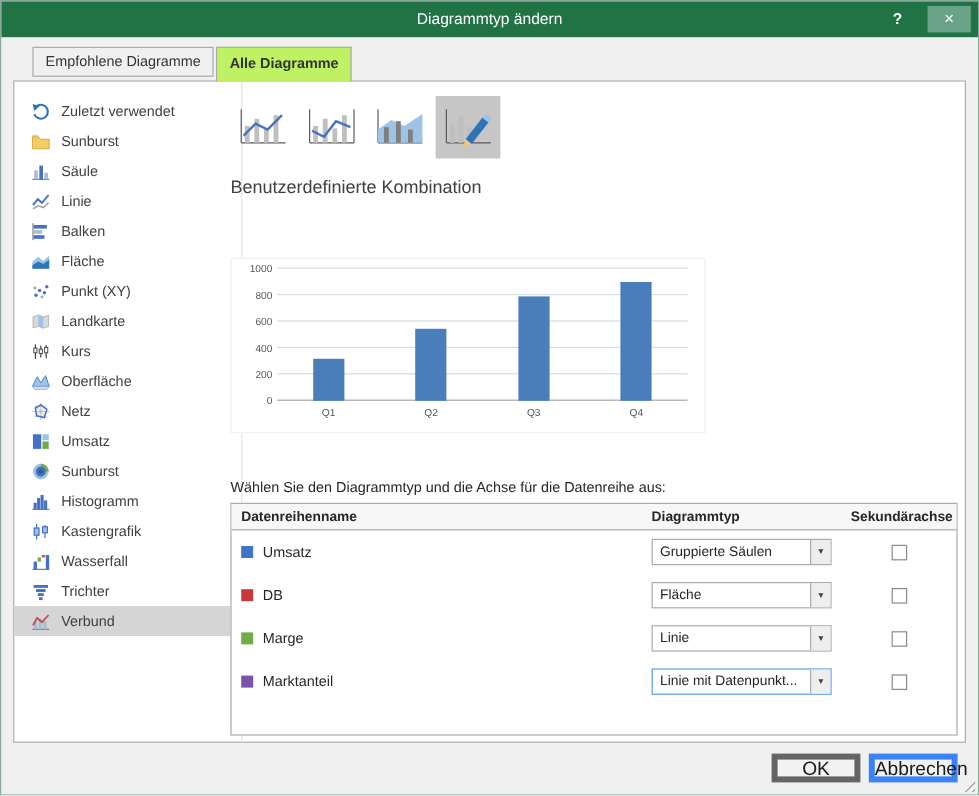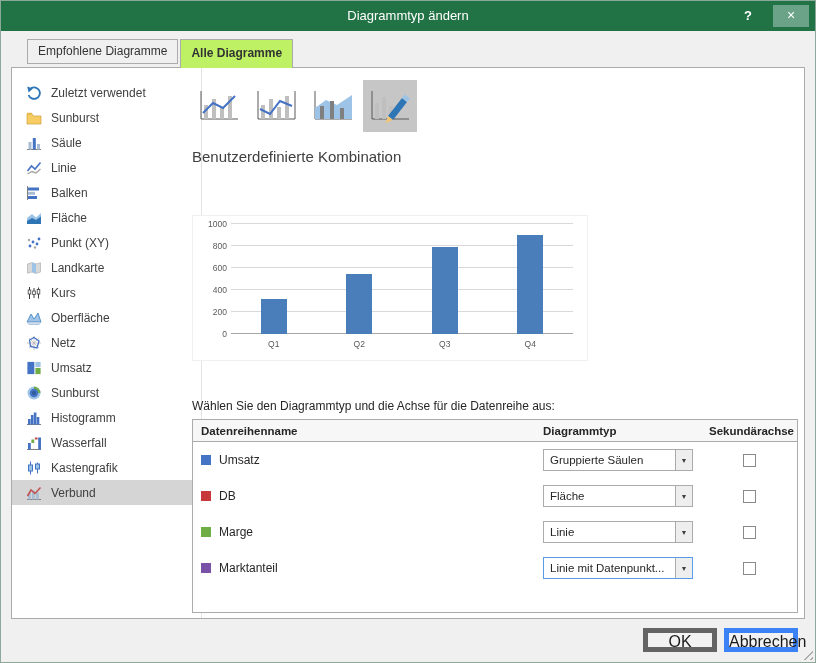--- a/index.html
+++ b/index.html
@@ -242,41 +242,54 @@
                 <rect x="7.8" y="2.5" width="2.6" height="12"></rect>
                 <rect x="10.7" y="7" width="2.6" height="7.5"></rect>
               </g>
             </svg>
           </span>
           <span class="side-label">Histogramm</span>
         </div>
         <div class="side-item">
           <span class="side-icon">
             <svg viewBox="0 0 16 16">
+              <g stroke="#4472c4" stroke-width="1" fill="#9dc3e6">
+                <line x1="4.5" y1="1.5" x2="4.5" y2="14.5"></line>
+                <rect x="2.5" y="5" width="4" height="6"></rect>
+                <line x1="11.5" y1="2.5" x2="11.5" y2="13.5"></line>
+                <rect x="9.5" y="4" width="4" height="5"></rect>
+              </g>
+            </svg>
+          </span>
+          <span class="side-label">Kastengrafik</span>
+        </div>
+        <div class="side-item">
+          <span class="side-icon">
+            <svg viewBox="0 0 16 16">
               <line x1="1" y1="14.5" x2="15" y2="14.5" stroke="#7f7f7f"></line>
               <rect x="2" y="8" width="2.8" height="6.5" fill="#4472c4"></rect>
               <rect x="5.4" y="4.5" width="2.8" height="3.5" fill="#70ad47"></rect>
               <rect x="8.8" y="2.5" width="2.8" height="2" fill="#c0504d"></rect>
               <rect x="12.2" y="2.5" width="2.8" height="12" fill="#4472c4"></rect>
             </svg>
           </span>
           <span class="side-label">Wasserfall</span>
         </div>
         <div class="side-item">
           <span class="side-icon">
             <svg viewBox="0 0 16 16">
-              <g stroke="#4472c4" stroke-width="1" fill="#9dc3e6">
-                <line x1="4.5" y1="1.5" x2="4.5" y2="14.5"></line>
-                <rect x="2.5" y="5" width="4" height="6"></rect>
-                <line x1="11.5" y1="2.5" x2="11.5" y2="13.5"></line>
-                <rect x="9.5" y="4" width="4" height="5"></rect>
-              </g>
-            </svg>
-          </span>
-          <span class="side-label">Kastengrafik</span>
+              <g fill="#4472c4">
+                <rect x="2" y="2.5" width="12" height="2.4"></rect>
+                <rect x="4" y="5.9" width="8" height="2.4"></rect>
+                <rect x="5.5" y="9.3" width="5" height="2.4"></rect>
+                <rect x="6.5" y="12.7" width="3" height="2.4"></rect>
+              </g>
+            </svg>
+          </span>
+          <span class="side-label">Trichter</span>
         </div>
         <div class="side-item selected">
           <span class="side-icon">
             <svg viewBox="0 0 16 16">
               <line x1="1" y1="14.5" x2="15" y2="14.5" stroke="#7f7f7f"></line>
               <rect x="2" y="8" width="2.8" height="6.5" fill="#a8bdd4"></rect>
               <rect x="6" y="5.5" width="2.8" height="9" fill="#a8bdd4"></rect>
               <rect x="10" y="7.5" width="2.8" height="7" fill="#a8bdd4"></rect>
               <polyline points="1.5,11 5,5 9,8.5 14.5,2.5" stroke="#c0504d" stroke-width="1.5" fill="none"></polyline>
             </svg>

